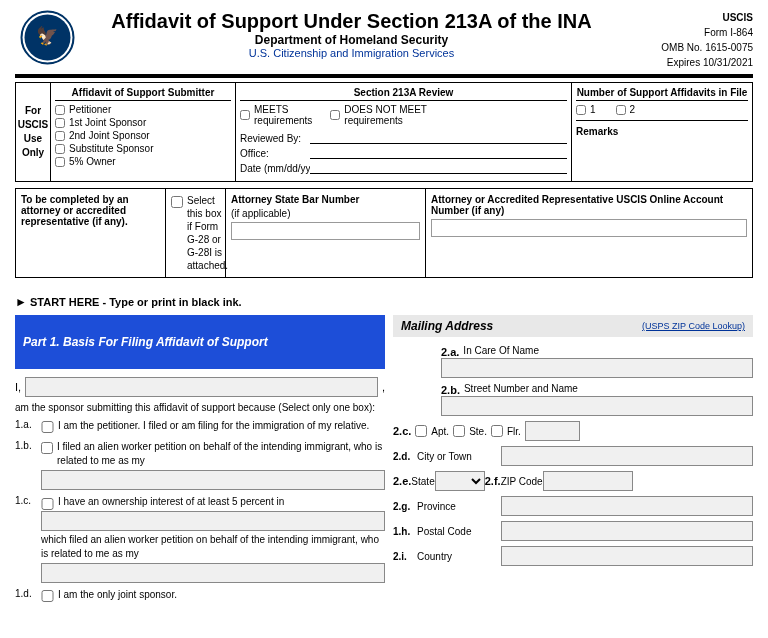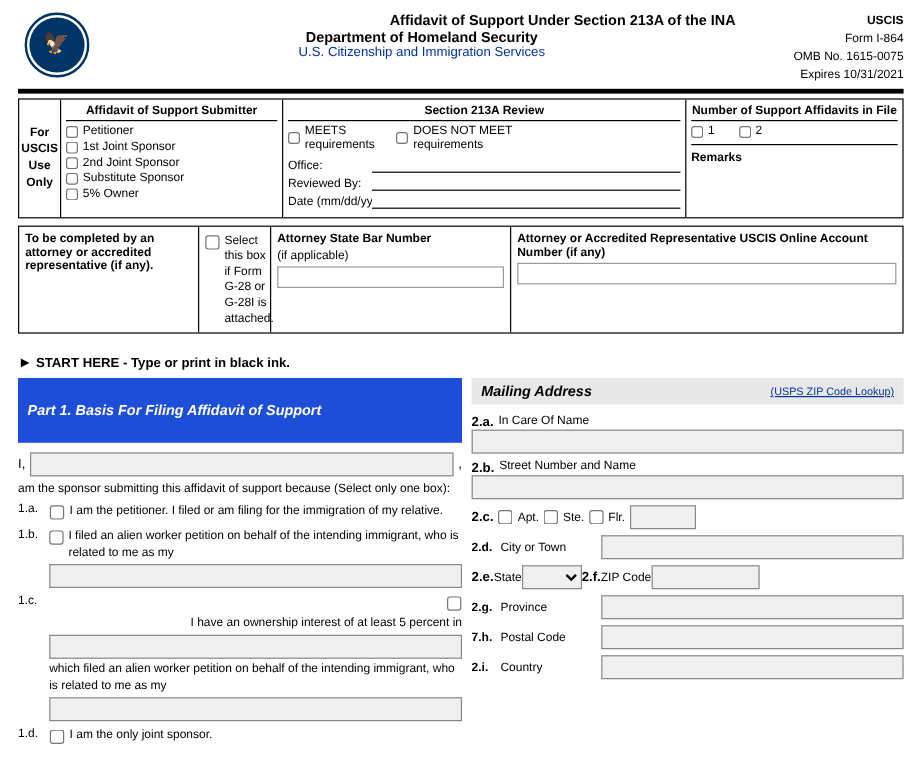--- a/index.html
+++ b/index.html
@@ -32,23 +32,22 @@
     .header-logo svg {
       width: 55px;
       height: 55px;
     }
     .header-title {
       flex: 1;
       text-align: center;
       padding: 0 10px;
     }
     .header-title h1 {
-      font-size: 12px;
-      font-weight: bold;
-      text-align: right;
+      font-size: 20px;
+      font-weight: bold;
     }
     .header-title h2 {
       font-size: 12px;
       font-weight: bold;
     }
     .header-title h3 {
       font-size: 11px;
       font-weight: normal;
       color: #003399;
     }
@@ -258,20 +257,21 @@
       height: 20px;
       border: 1px solid #888;
       background: #f0f0f0;
       font-size: 10px;
       padding: 1px 3px;
       outline: none;
     }
 
     .field-row {
       margin-bottom: 5px;
+      margin-left: 48px;
     }
     .field-label {
       font-size: 10px;
       margin-bottom: 2px;
     }
     .field-number {
       font-weight: bold;
     }
 
     
@@ -481,25 +481,25 @@
         <div class="checkbox-row">
           <input type="checkbox" style="">
           <span>MEETS<br>requirements</span>
         </div>
         <div class="checkbox-row" style="margin-left: 8px;">
           <input type="checkbox" style="">
           <span>DOES NOT MEET<br>requirements</span>
         </div>
       </div>
       <div class="review-line">
+        <label>Reviewed By:</label>
+        <input type="text" class="underline-field" style="">
+      </div>
+      <div class="review-line">
         <label>Office:</label>
-        <input type="text" class="underline-field" style="">
-      </div>
-      <div class="review-line">
-        <label>Reviewed By:</label>
         <input type="text" class="underline-field" style="">
       </div>
       <div class="review-line">
         <label>Date (mm/dd/yyyy):</label>
         <input type="text" class="underline-field" style="">
       </div>
     </div>
     <div class="admin-col-count">
       <div class="col-title">Number of Support Affidavits in File</div>
       <div class="count-row">
@@ -576,21 +576,21 @@
             <input type="checkbox" style="margin-top: 2px; min-width: 12px; height: 12px;">
             <span class="item-text">I filed an alien worker petition on behalf of the intending immigrant, who is related to me as my</span>
           </div>
           <input type="text" class="item-input text-input" style="">
         </div>
       </div>
 
       <div class="item-row">
         <span class="item-number">1.c.</span>
         <div class="item-content">
-          <div style="display:flex; align-items:flex-end; gap:4px;flex-direction:column;">
+          <div style="display:flex; align-items:center; gap:4px;">
             <input type="checkbox" style="margin-top: 2px; min-width: 12px; height: 12px;">
             <span class="item-text">I have an ownership interest of at least 5 percent in</span>
           </div>
           <input type="text" class="item-input text-input" style="">
           <span class="item-text" style="display:block; margin-top:2px;">which filed an alien worker petition on behalf of the intending immigrant, who is related to me as my</span>
           <input type="text" class="item-input text-input" style="">
         </div>
       </div>
 
       <div class="item-row">
@@ -656,21 +656,21 @@
         <input type="text" class="zip-input" style="">
       </div>
 
       <div class="addr-row">
         <span class="addr-number">2.g.</span>
         <span class="addr-label">Province</span>
         <input type="text" class="addr-input text-input" style="">
       </div>
 
       <div class="addr-row">
-        <span class="addr-number">7.h.</span>
+        <span class="addr-number">1.h.</span>
         <span class="addr-label">Postal Code</span>
         <input type="text" class="addr-input text-input" style="">
       </div>
 
       <div class="addr-row">
         <span class="addr-number">2.i.</span>
         <span class="addr-label">Country</span>
         <input type="text" class="addr-input text-input" style="">
       </div>
 

